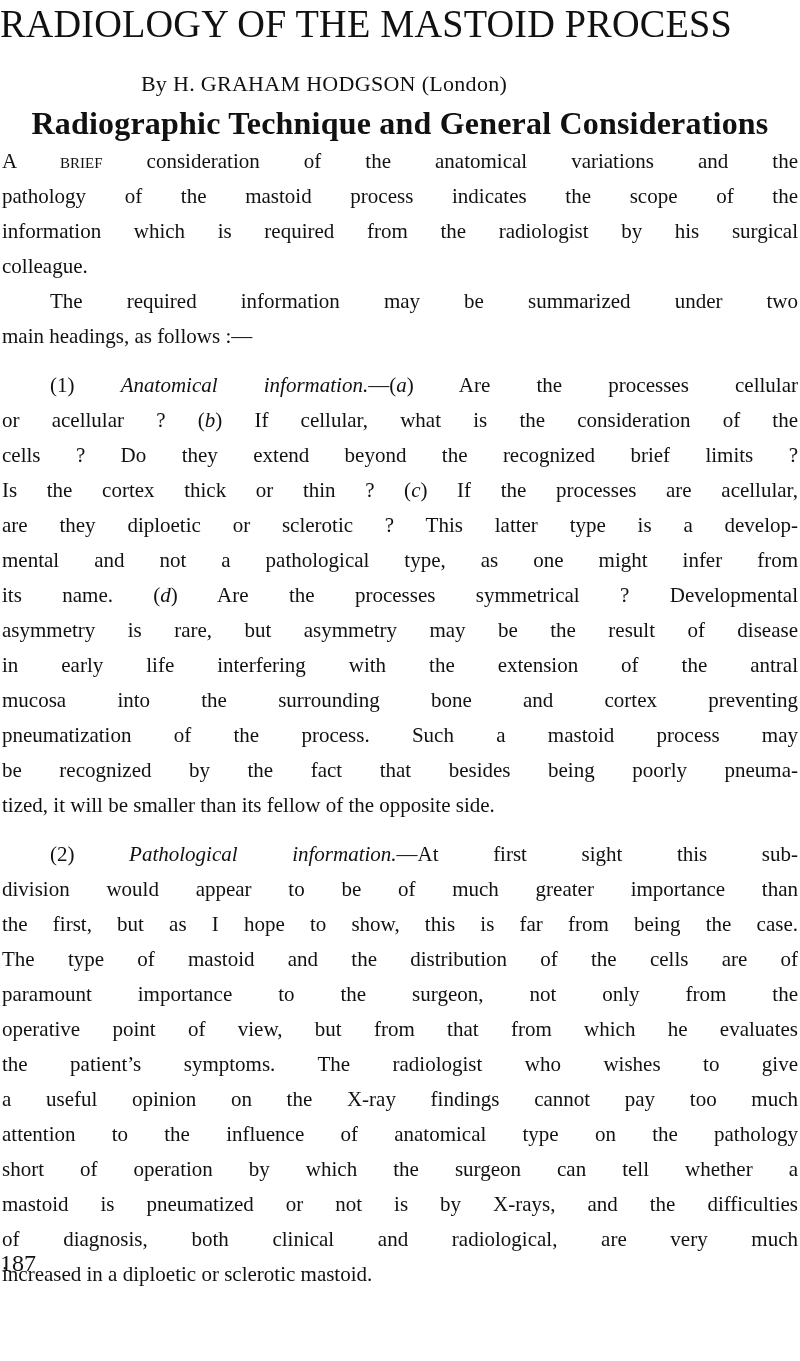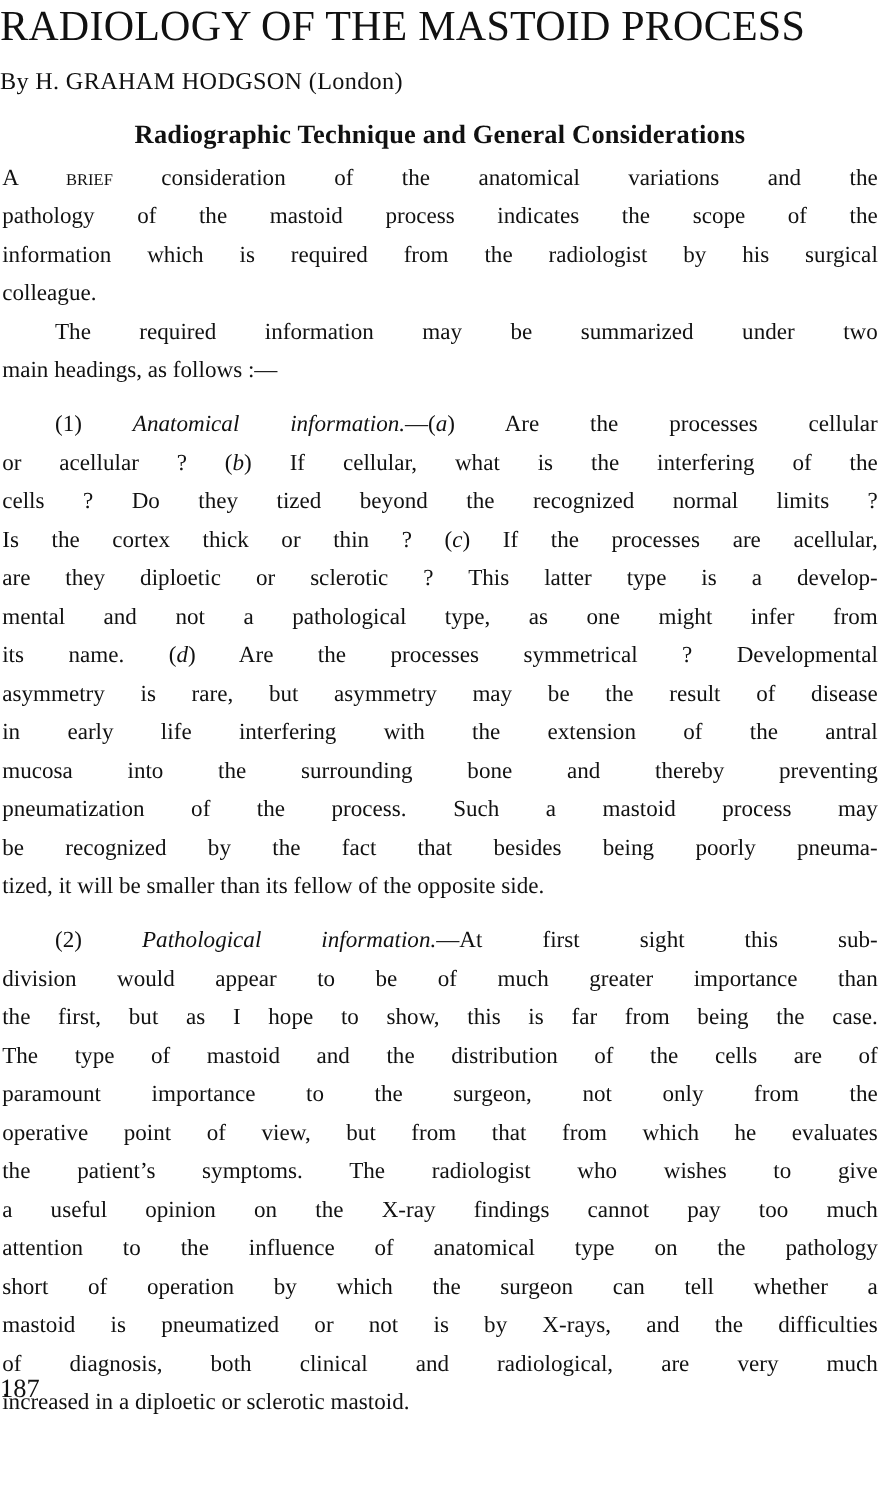--- a/index.html
+++ b/index.html
@@ -1,20 +1,20 @@
 <!DOCTYPE html>
 <html><head>
   <meta charset="utf-8">
   <style>
     html, body { margin: 0; padding: 0; background: #ffffff; }
     body { width: 800px; height: 1361px; overflow: hidden; position: relative; color: #111; font-family: "Liberation Serif", "DejaVu Serif", serif; }
     .page { position: absolute; left: 0; top: 0; width: 800px; }
     .title { position: absolute; left: 0; top: 2px; width: 800px; text-align: left; font-size: 39px; letter-spacing: 0.2px; white-space: nowrap; line-height: 44px; transform: scaleX(0.98); transform-origin: left; }
-    .byline { position: absolute; left: 0; top: 60px; width: 648px; font-size: 22px; line-height: 28px; letter-spacing: 0.3px; }
-    .heading { position: absolute; left: 0; top: 108px; width: 800px; text-align: center; font-size: 24px; font-weight: bold; line-height: 30px; letter-spacing: 0.2px; }
+    .byline { position: absolute; left: 0; top: 70px; width: 648px; text-align: center; font-size: 22px; line-height: 28px; letter-spacing: 0.3px; }
+    .heading { position: absolute; left: 0; top: 108px; width: 800px; text-align: center; font-size: 32px; font-weight: bold; line-height: 30px; letter-spacing: 0.2px; }
     .body { position: absolute; left: 2px; top: 144px; width: 796px; font-size: 21px; line-height: 35px; text-align: justify; }
     .line { display: block; white-space: nowrap; text-align: justify; text-align-last: justify; height: 35px; }
     .line.last { text-align-last: left; }
     .indent { padding-left: 48px; }
     .gap { height: 14px; }
     .sc { font-variant: small-caps; }
     .page-number { position: absolute; left: 0; top: 1248px; width: 800px; text-align: left; font-size: 24px; line-height: 30px; }
     i { font-style: italic; margin-top: 19px; }
   </style>
 </head>
@@ -43,29 +43,29 @@
 
     <div>
       <span class="line indent">The required information may be summarized under two</span>
       <span class="line last">main headings, as follows :—</span>
     </div>
 
     <div class="gap"></div>
 
     <div>
       <span class="line indent"><span>(1)</span> <i>Anatomical information.</i><span>—</span>(<i>a</i>)<span> Are the processes cellular</span></span>
-      <span class="line"><span>or acellular ?  (</span><i>b</i><span>) If cellular, what is the interfering of the</span></span>
-      <span class="line">cells ?  Do they tized beyond the recognized normal limits ?</span>
+      <span class="line"><span>or acellular ?  (</span><i>b</i><span>) If cellular, what is the consideration of the</span></span>
+      <span class="line">cells ?  Do they extend beyond the recognized brief limits ?</span>
       <span class="line"><span>Is the cortex thick or thin ?  (</span><i>c</i><span>) If the processes are acellular,</span></span>
       <span class="line">are they diploetic or sclerotic ?  This latter type is a develop-</span>
       <span class="line">mental and not a pathological type, as one might infer from</span>
       <span class="line"><span>its name.   (</span><i>d</i><span>) Are the processes symmetrical ?  Developmental</span></span>
       <span class="line">asymmetry is rare, but asymmetry may be the result of disease</span>
       <span class="line">in early life interfering  with  the  extension of the antral</span>
-      <span class="line">mucosa into the surrounding bone  and  thereby  preventing</span>
+      <span class="line">mucosa into the surrounding bone  and  cortex  preventing</span>
       <span class="line">pneumatization of the process.  Such a mastoid process may</span>
       <span class="line">be recognized by the fact that besides being poorly pneuma-</span>
       <span class="line last">tized, it will be smaller than its fellow of the opposite side.</span>
     </div>
 
     <div class="gap"></div>
 
     <div>
       <span class="line indent"><span>(2)</span> <i>Pathological  information.</i><span>—At  first  sight  this  sub-</span></span>
       <span class="line">division would appear to be of much greater importance than</span>

